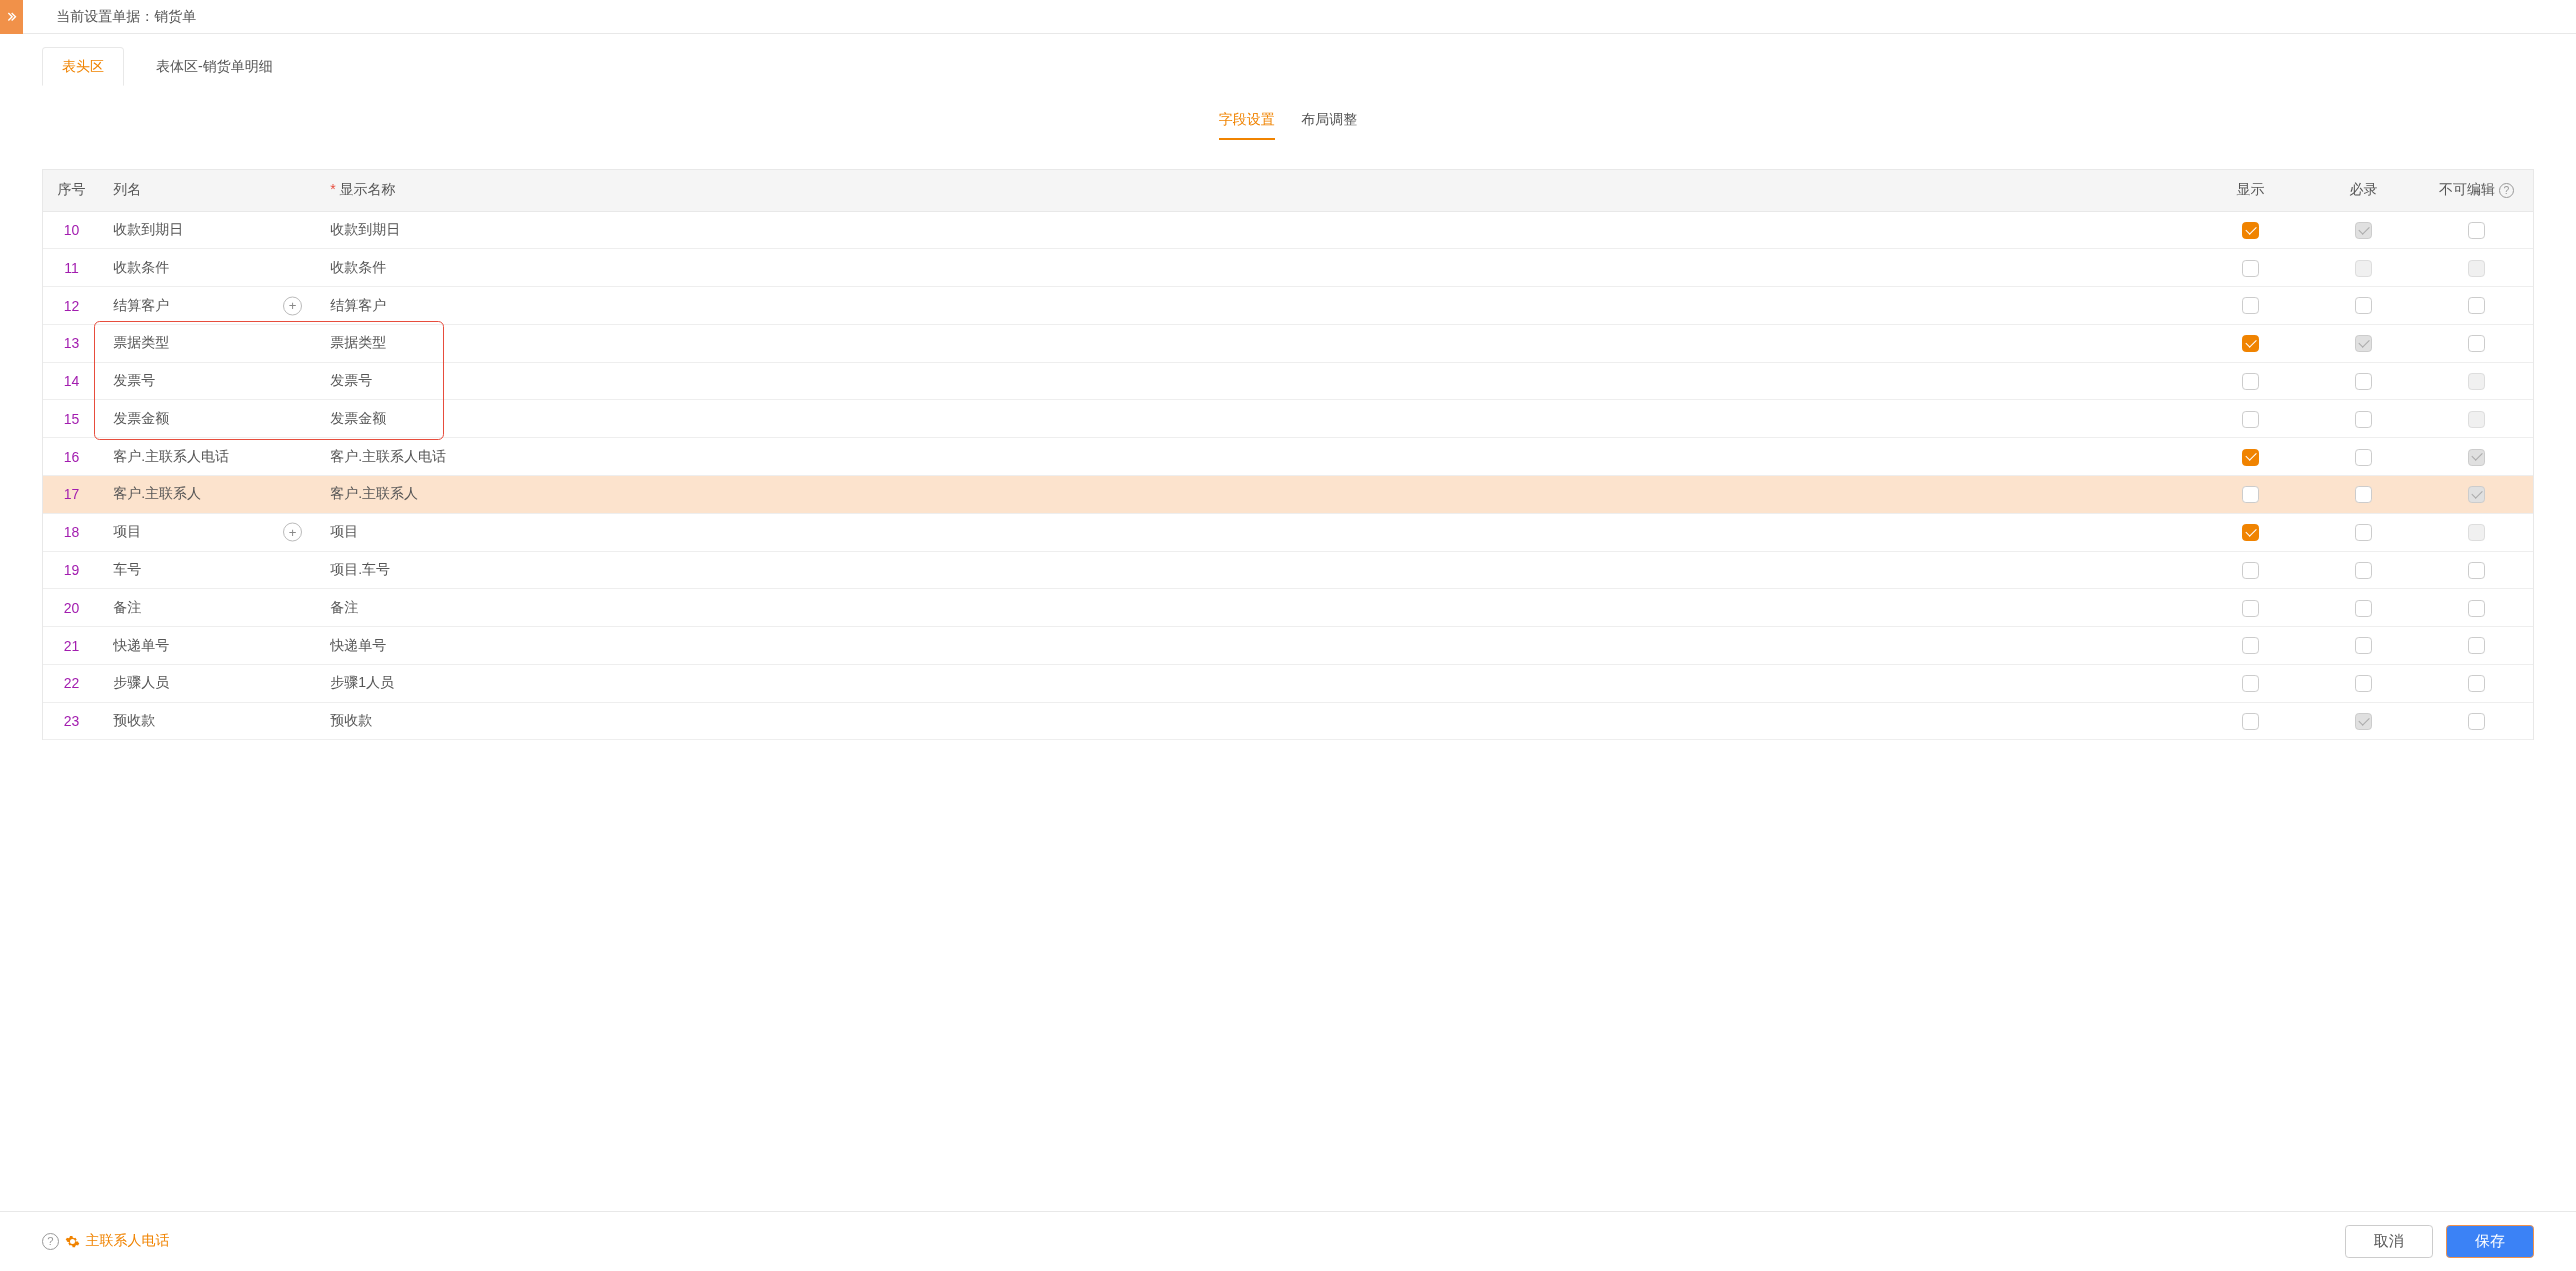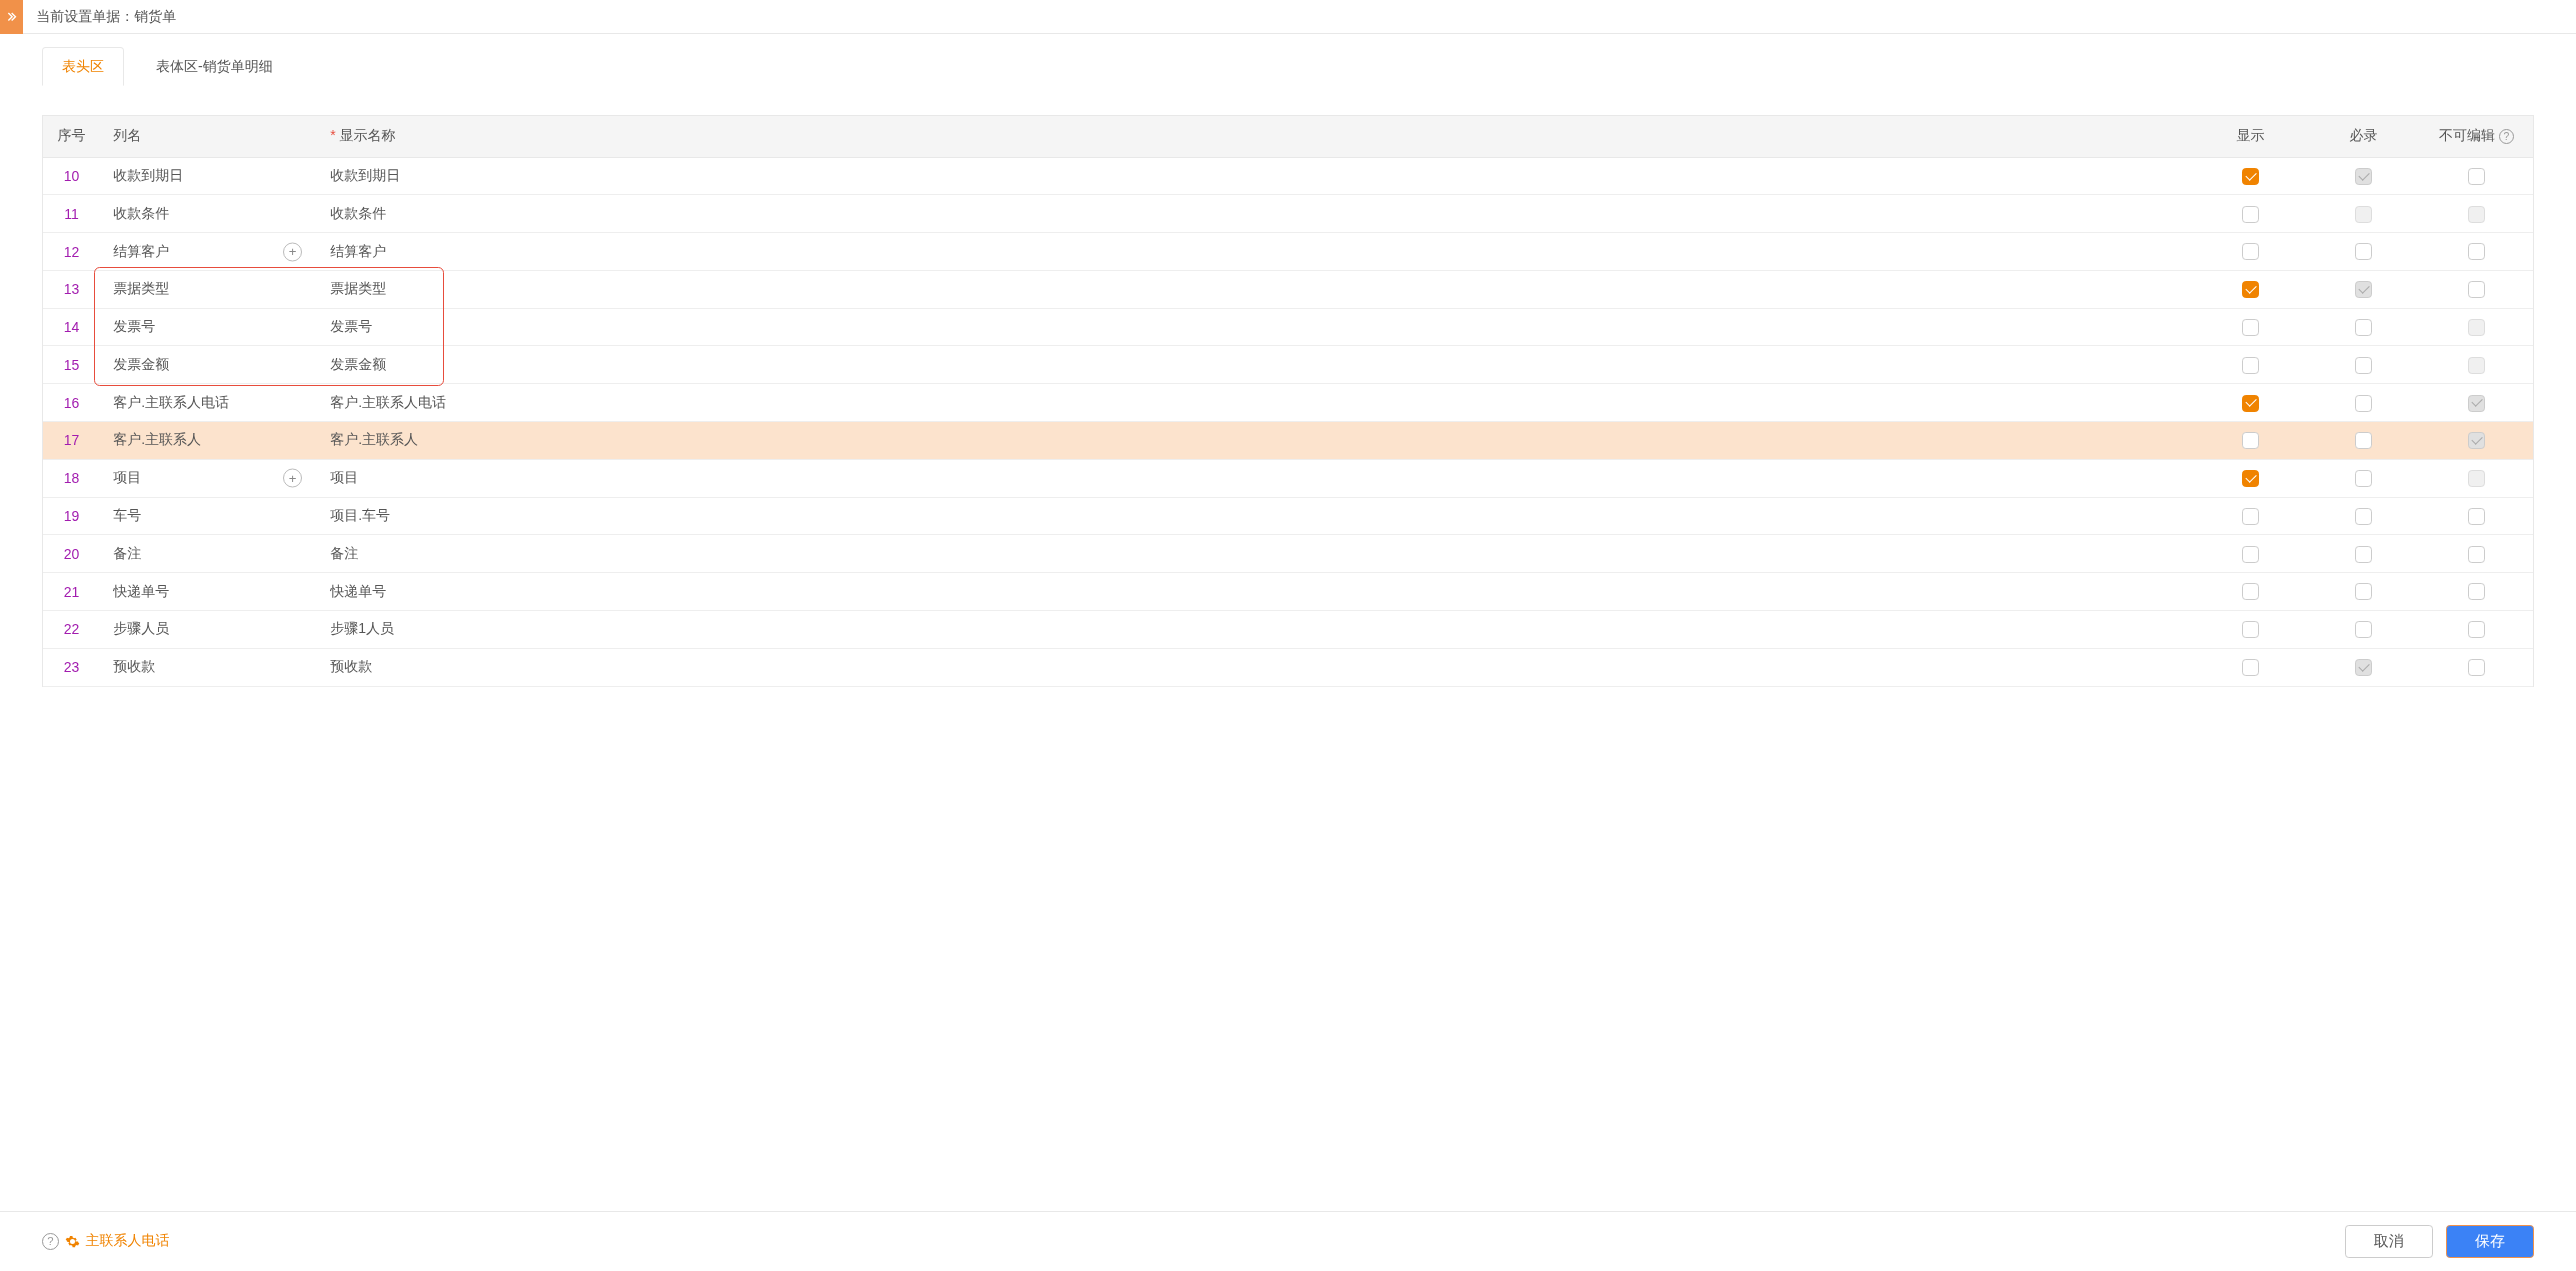--- a/index.html
+++ b/index.html
@@ -1,18 +1,18 @@
 <!DOCTYPE html>
 <html style="font-size:15px"><head>
 <meta charset="utf-8">
 <style>
 * { box-sizing: border-box; margin: 0; padding: 0; }
 body { font-family: -apple-system, "PingFang SC", "Microsoft YaHei", sans-serif; font-size: 13.2px; color: #333; background: #fff; }
 .container { padding: 0; }
-.header-bar { display: flex; align-items: center; height: 34px; border-bottom: 0.9px solid #e8e8e8; padding-left: 0; }
+.header-bar { display: flex; align-items: center; height: 34px; border-bottom: 0.9px solid #e8e8e8; padding-left: 0; gap: 20px; }
 .collapse-btn { width: 23px; height: 34px; background: #f19149; display: flex; align-items: center; justify-content: center; cursor: pointer; }
 .collapse-btn svg { fill: #fff; }
 .header-title { margin-left: 13.2px; color: #555; font-size: 14px; }
 
 .tabs-row { display: flex; align-items: flex-end; padding-left: 42px; margin-top: 13.2px; gap: 12px; }
 .tab { padding: 9.4px 19px; font-size: 14px; color: #555; cursor: pointer; border: 0.9px solid transparent; }
 .tab.active { color: #f08300; border: 0.9px solid #e8e8e8; border-bottom: 0.9px solid #fff; border-radius: 3.8px 3.8px 0 0; background: #fff; }
 
 .sub-tabs { display: flex; justify-content: center; gap: 26.5px; margin-top: 24.6px; }
 .sub-tab { padding-bottom: 9.4px; font-size: 14px; color: #555; cursor: pointer; }
@@ -62,20 +62,24 @@
         </svg>
     </div>
     <span class="header-title">当前设置单据：销货单</span>
   </div>
 
   <div class="tabs-row" id="main-tabs">
       <div class="tab active">表头区</div>
       <div class="tab">表体区-销货单明细</div>
     </div>
 
+  <div class="sub-tabs" id="sub-tabs">
+      <div class="sub-tab active">字段设置</div>
+      <div class="sub-tab">布局调整</div>
+    </div>
 
   <div class="table-outer">
     <div class="table-wrap">
       <table>
         <thead>
           <tr>
             <th class="center" style="width:57px">序号</th>
             <th style="width:217px">列名</th>
             <th><span class="required-star">*</span><span>显示名称</span></th>
             <th class="center" style="width:113px">显示</th>

